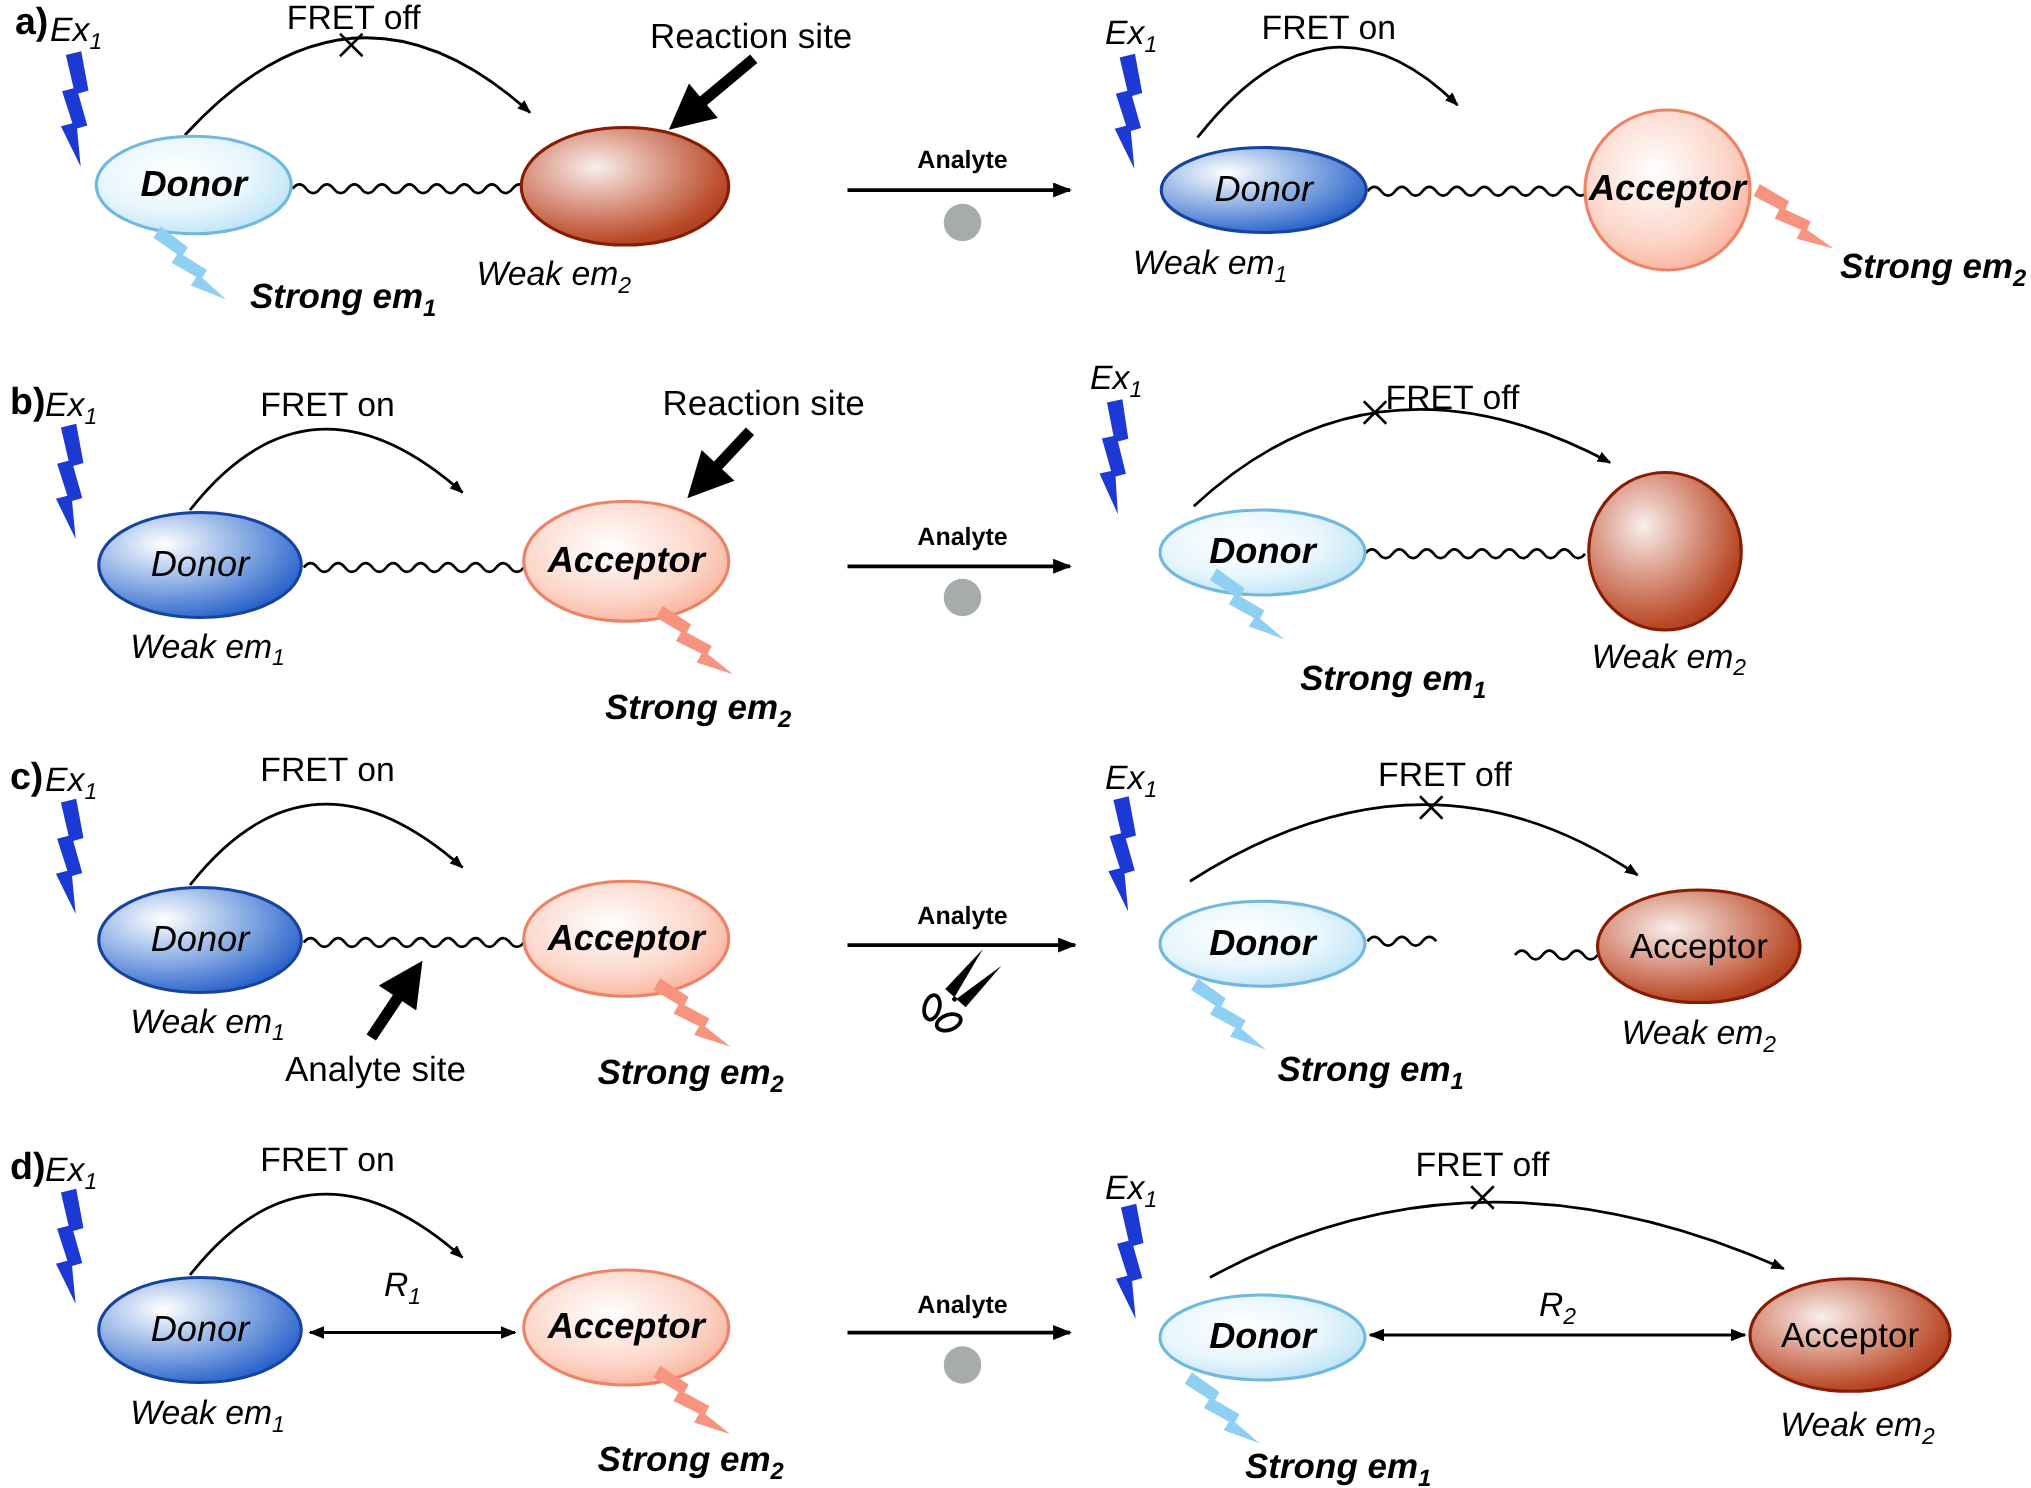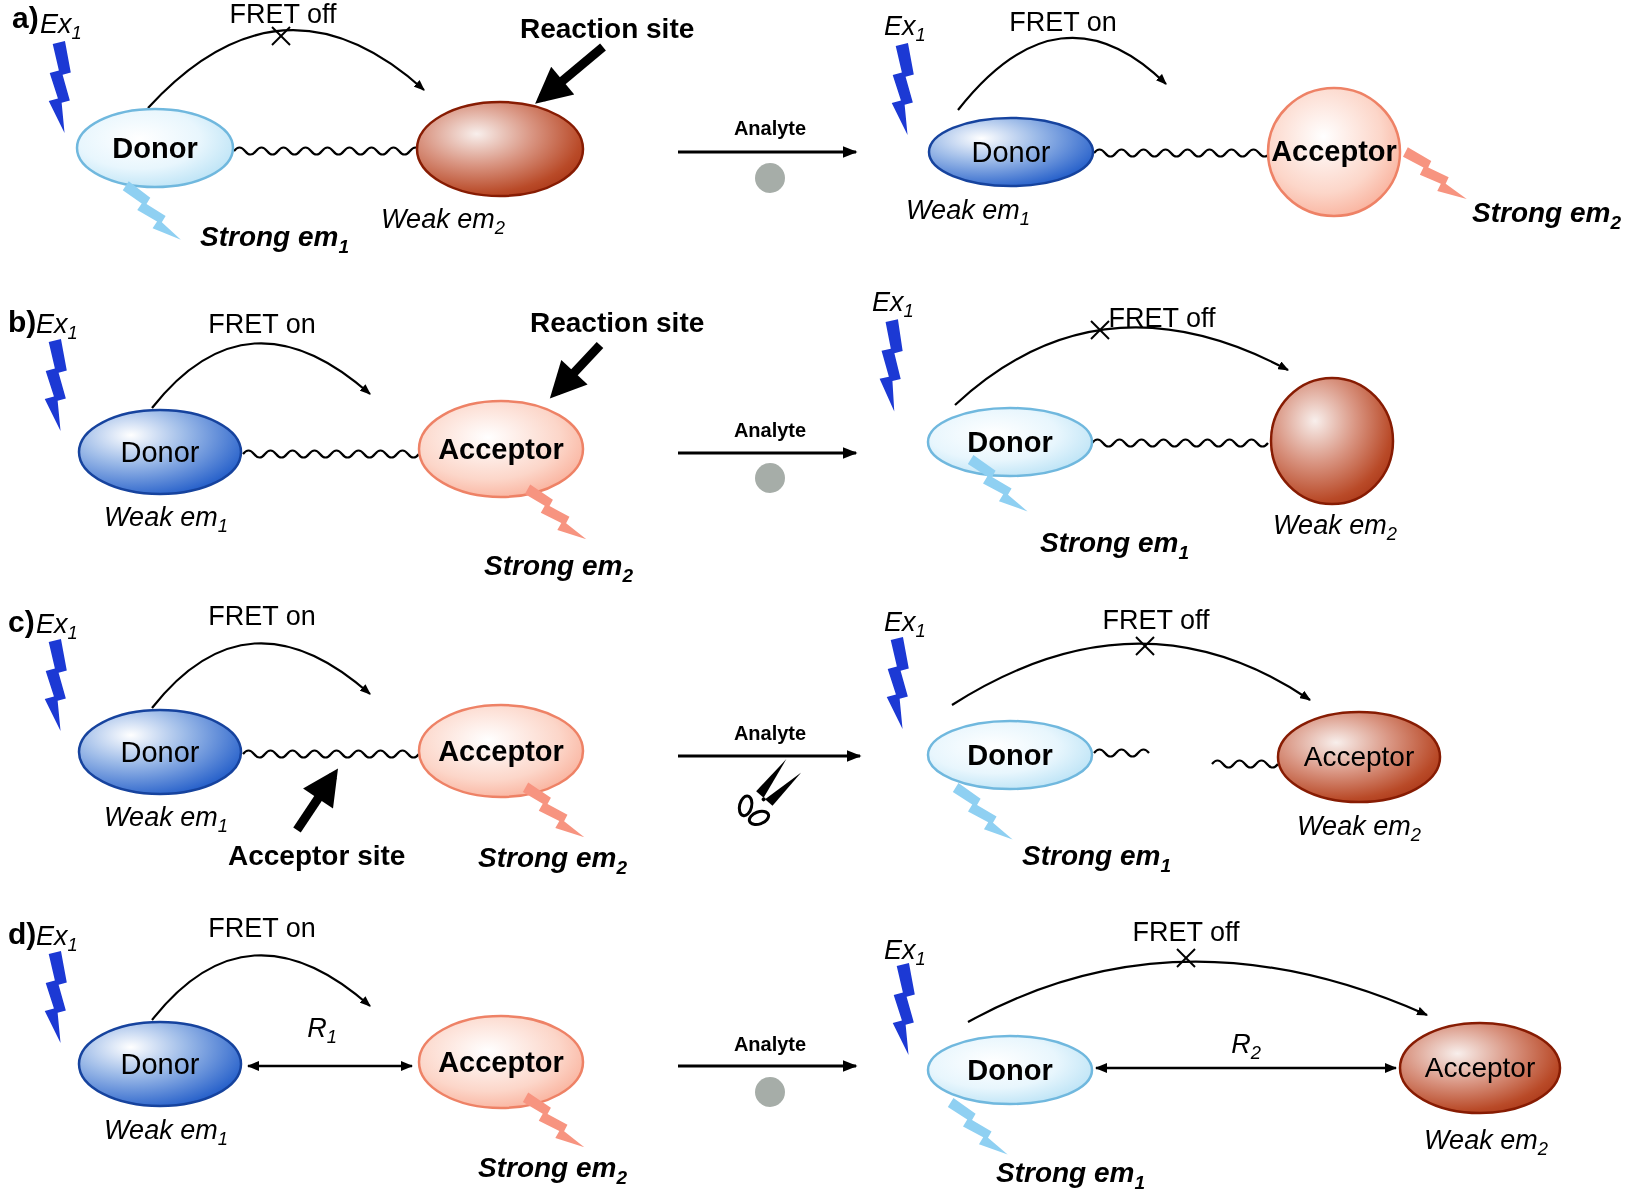--- a/index.html
+++ b/index.html
@@ -3,26 +3,26 @@
 <meta charset="utf-8">
 <style>
   html,body{margin:0;padding:0;background:#fff;}
   #fig{position:relative;width:1625px;height:1190px;background:#ffffff;overflow:hidden;
        font-family:"Liberation Sans",sans-serif;}
   #gfx{position:absolute;left:0;top:0;}
   .lbl{position:absolute;white-space:nowrap;color:#000;line-height:1.05;}
   .panel-tag{font-size:30px;font-weight:bold;}
   .ex{font-size:27px;font-style:italic;}
   .fret{font-size:27px;transform:translateX(-50%);}
-  .mol{font-size:29px;transform:translate(-50%,-50%);}
+  .mol{font-size:29px;transform:translate(-50%,-50%);font-style:italic;}
   .mol2{font-size:28px;transform:translate(-50%,-50%);}
   .b{font-weight:bold;}
   .weak{font-size:27px;font-style:italic;transform:translateX(-50%);}
   .strong{font-size:28px;font-style:italic;font-weight:bold;}
-  .site{font-size:28px;font-weight:bold;}
+  .site{font-size:28px;font-weight:normal;}
   .analyte{font-size:20px;font-weight:bold;transform:translateX(-50%);}
   .rlab{font-size:27px;font-style:italic;transform:translateX(-50%);}
   sub{font-size:0.68em;}
 </style>
 </head>
 <body>
 
 <div id="fig">
 
 <svg id="gfx" width="1625" height="1190" viewBox="0 0 1625 1190">
@@ -179,21 +179,21 @@
 <div class="lbl analyte" style="left:770px;top:420px">Analyte</div>
 <div class="lbl ex" style="left:872px;top:288px"><span>Ex</span><sub>1</sub></div>
 <div class="lbl fret" style="left:1162px;top:304px">FRET off</div>
 <div class="lbl mol b" style="left:1010px;top:442px">Donor</div>
 <div class="lbl weak" style="left:1335px;top:511px"><span>Weak em</span><sub>2</sub></div>
 <div class="lbl strong" style="left:1040px;top:528px"><span>Strong em</span><sub>1</sub></div>
 
 <div class="lbl panel-tag" style="left:8px;top:606px">c)</div>
 <div class="lbl ex" style="left:36px;top:610px"><span>Ex</span><sub>1</sub></div>
 <div class="lbl fret" style="left:262px;top:602px">FRET on</div>
-<div class="lbl site" style="left:228px;top:841px">Acceptor site</div>
+<div class="lbl site" style="left:228px;top:841px">Analyte site</div>
 <div class="lbl mol" style="left:160px;top:752px">Donor</div>
 <div class="lbl mol b" style="left:501px;top:751px">Acceptor</div>
 <div class="lbl weak" style="left:166px;top:803px"><span>Weak em</span><sub>1</sub></div>
 <div class="lbl strong" style="left:478px;top:843px"><span>Strong em</span><sub>2</sub></div>
 <div class="lbl analyte" style="left:770px;top:723px">Analyte</div>
 <div class="lbl ex" style="left:884px;top:608px"><span>Ex</span><sub>1</sub></div>
 <div class="lbl fret" style="left:1156px;top:606px">FRET off</div>
 <div class="lbl mol b" style="left:1010px;top:755px">Donor</div>
 <div class="lbl mol2" style="left:1359px;top:757px">Acceptor</div>
 <div class="lbl weak" style="left:1359px;top:812px"><span>Weak em</span><sub>2</sub></div>

